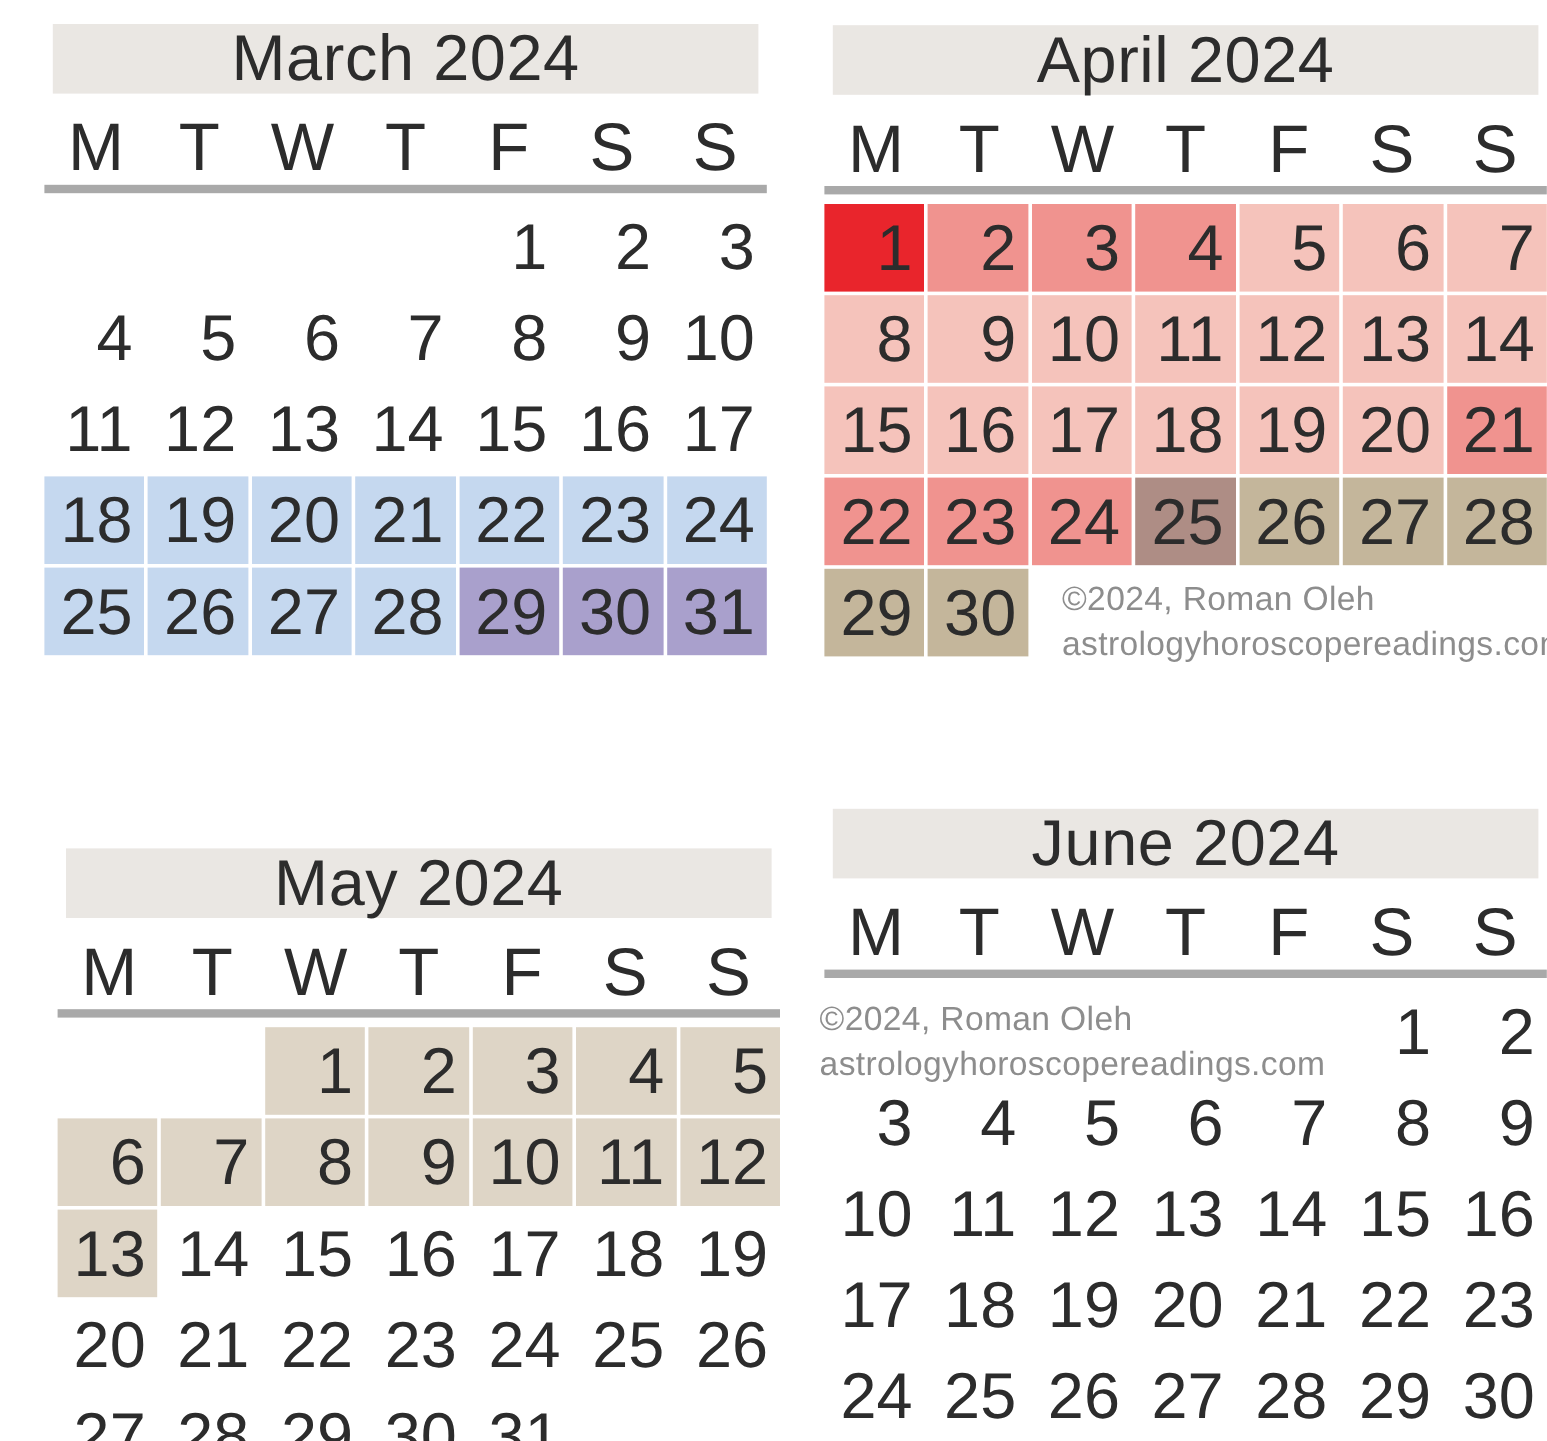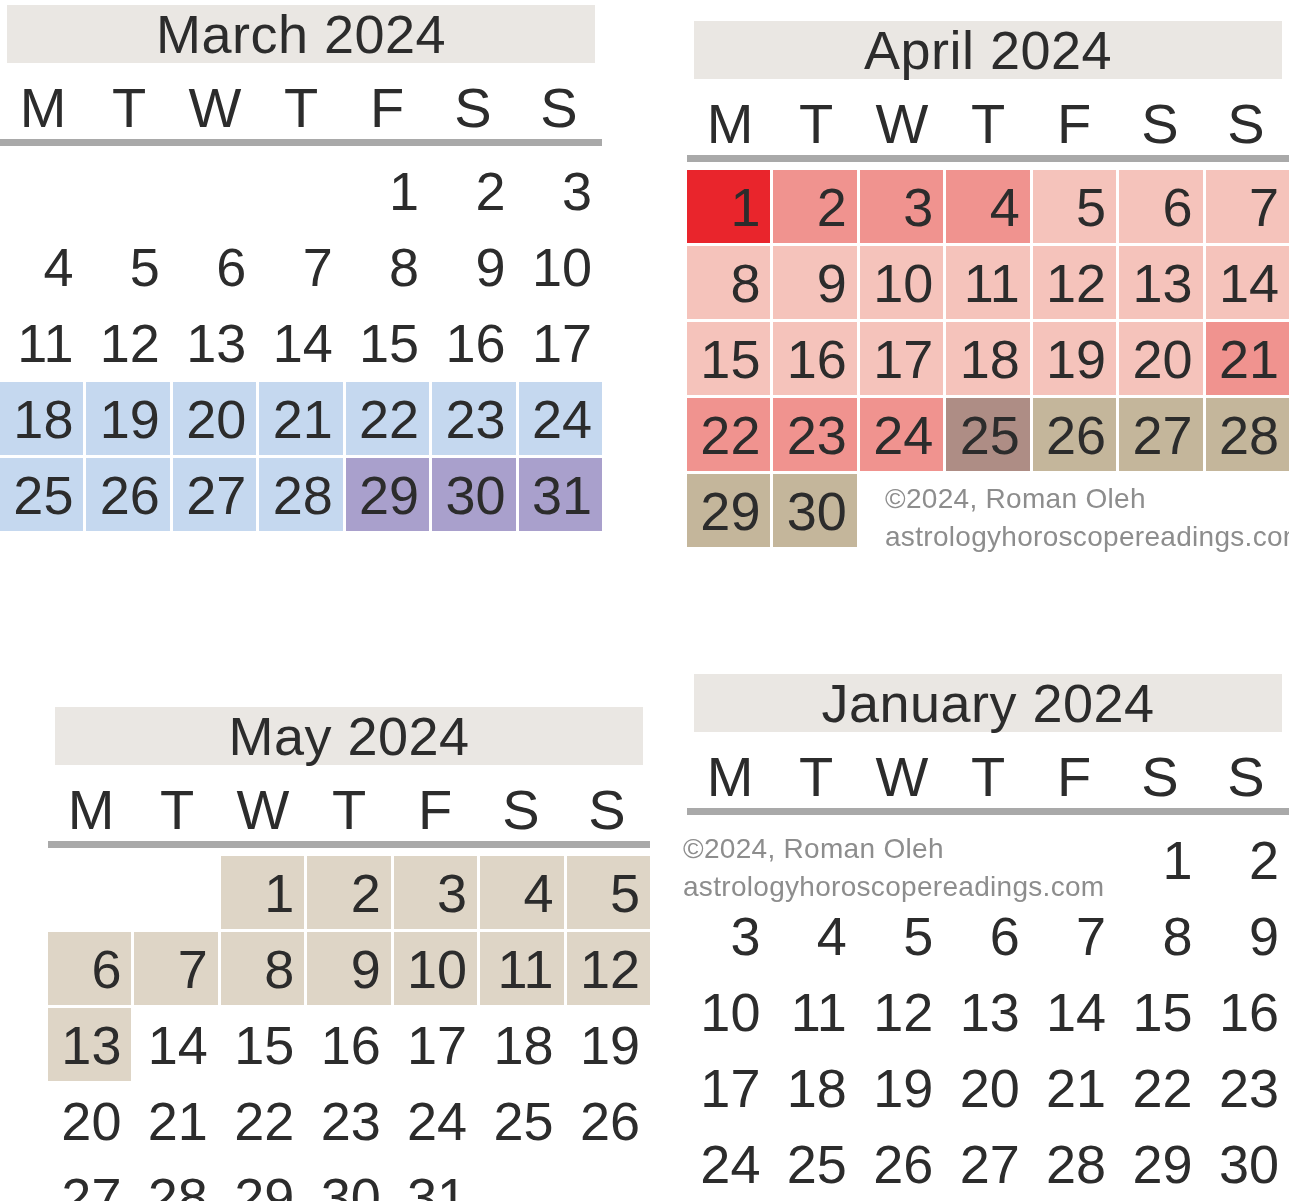--- a/index.html
+++ b/index.html
@@ -8,21 +8,21 @@
     width: 1289px;
     height: 1201px;
     background: #ffffff;
     overflow: hidden;
     font-family: "Liberation Sans", "DejaVu Sans", sans-serif;
   }
   .month {
     position: absolute;
     width: 602px;
   }
-  #month-march { left: 0;   top: 5px; }
+  #month-march { left: 0;   top: 20px; padding-left: 37px; }
   #month-april { left: 687px; top: 21px; }
   #month-may   { left: 0;   top: 707px; padding-left: 48px; }
   #month-june  { left: 687px; top: 674px; }
 
   .month-header {
     margin: 0 7px;
     height: 58px;
     background: var(--header-bg, #eae7e3);
     text-align: center;
     font-size: 54px;
@@ -222,21 +222,21 @@
       <div class="cell">26</div>
       <div class="cell">27</div>
       <div class="cell">28</div>
       <div class="cell">29</div>
       <div class="cell">30</div>
       <div class="cell">31</div>
     </div>
 </section>
 
 <section class="month" id="month-june">
-  <div class="month-header">January 2024</div>
+  <div class="month-header">June 2024</div>
   <div class="weekdays">
     <div class="weekday">M</div>
     <div class="weekday">T</div>
     <div class="weekday">W</div>
     <div class="weekday">T</div>
     <div class="weekday">F</div>
     <div class="weekday">S</div>
     <div class="weekday">S</div>
   </div>
   <div class="rule"></div>

